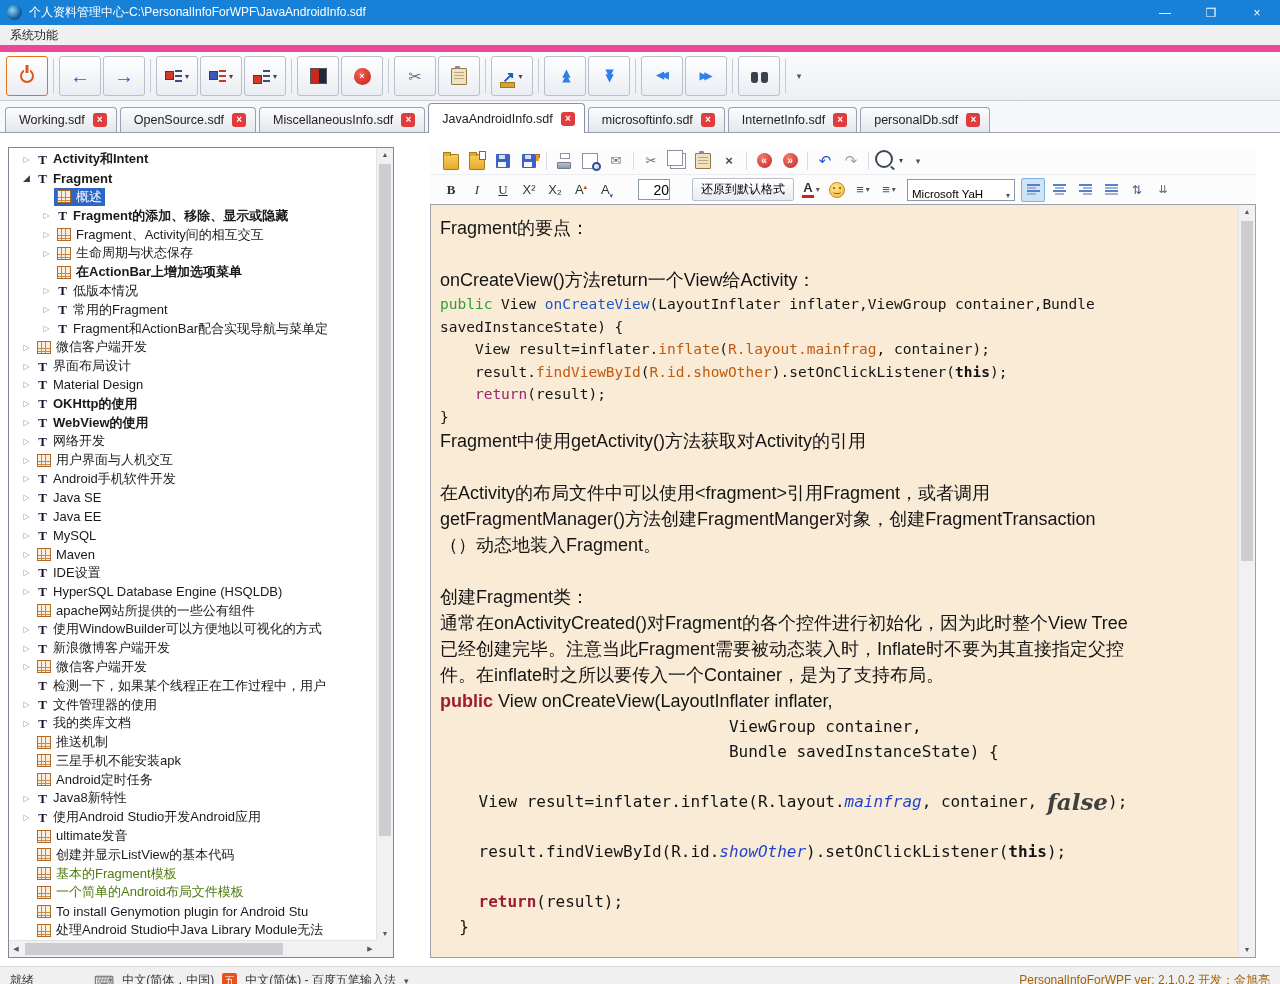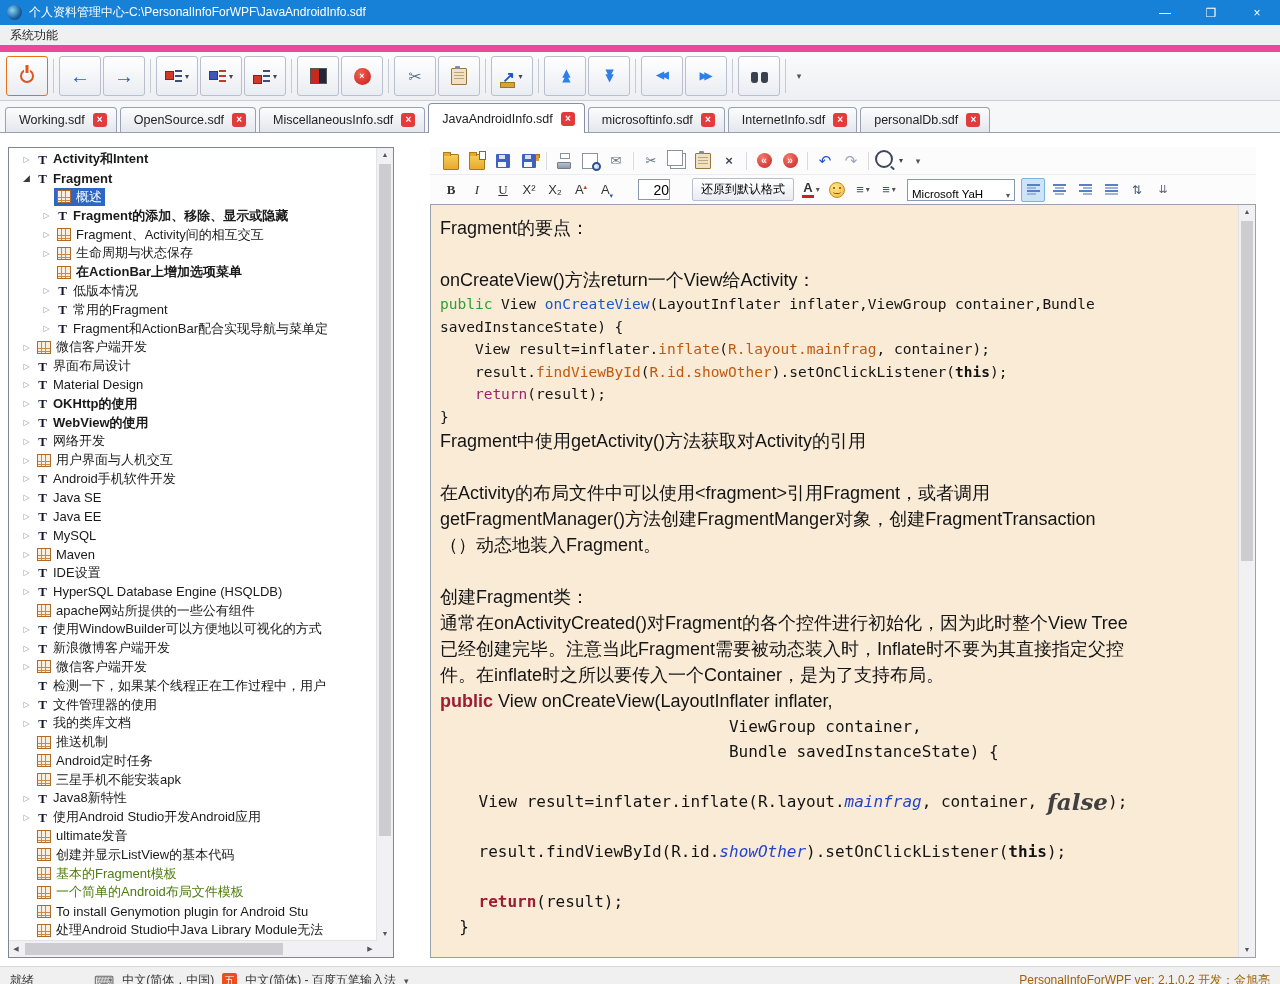--- a/index.html
+++ b/index.html
@@ -540,28 +540,28 @@
             <span class="tw-arrow"></span>
             <span class="tw-content">
               <span class="tw-icon g"></span>
               <span class="tw-label">推送机制</span>
             </span>
           </div>
           <div class="tree-row lvl0">
             <span class="tw-arrow"></span>
             <span class="tw-content">
               <span class="tw-icon g"></span>
+              <span class="tw-label">三星手机不能安装apk</span>
+            </span>
+          </div>
+          <div class="tree-row lvl0">
+            <span class="tw-arrow"></span>
+            <span class="tw-content">
+              <span class="tw-icon g"></span>
               <span class="tw-label">Android定时任务</span>
-            </span>
-          </div>
-          <div class="tree-row lvl0">
-            <span class="tw-arrow"></span>
-            <span class="tw-content">
-              <span class="tw-icon g"></span>
-              <span class="tw-label">三星手机不能安装apk</span>
             </span>
           </div>
           <div class="tree-row lvl0">
             <span class="tw-arrow">▷</span>
             <span class="tw-content">
               <span class="tw-icon t">T</span>
               <span class="tw-label">Java8新特性</span>
             </span>
           </div>
           <div class="tree-row lvl0">

